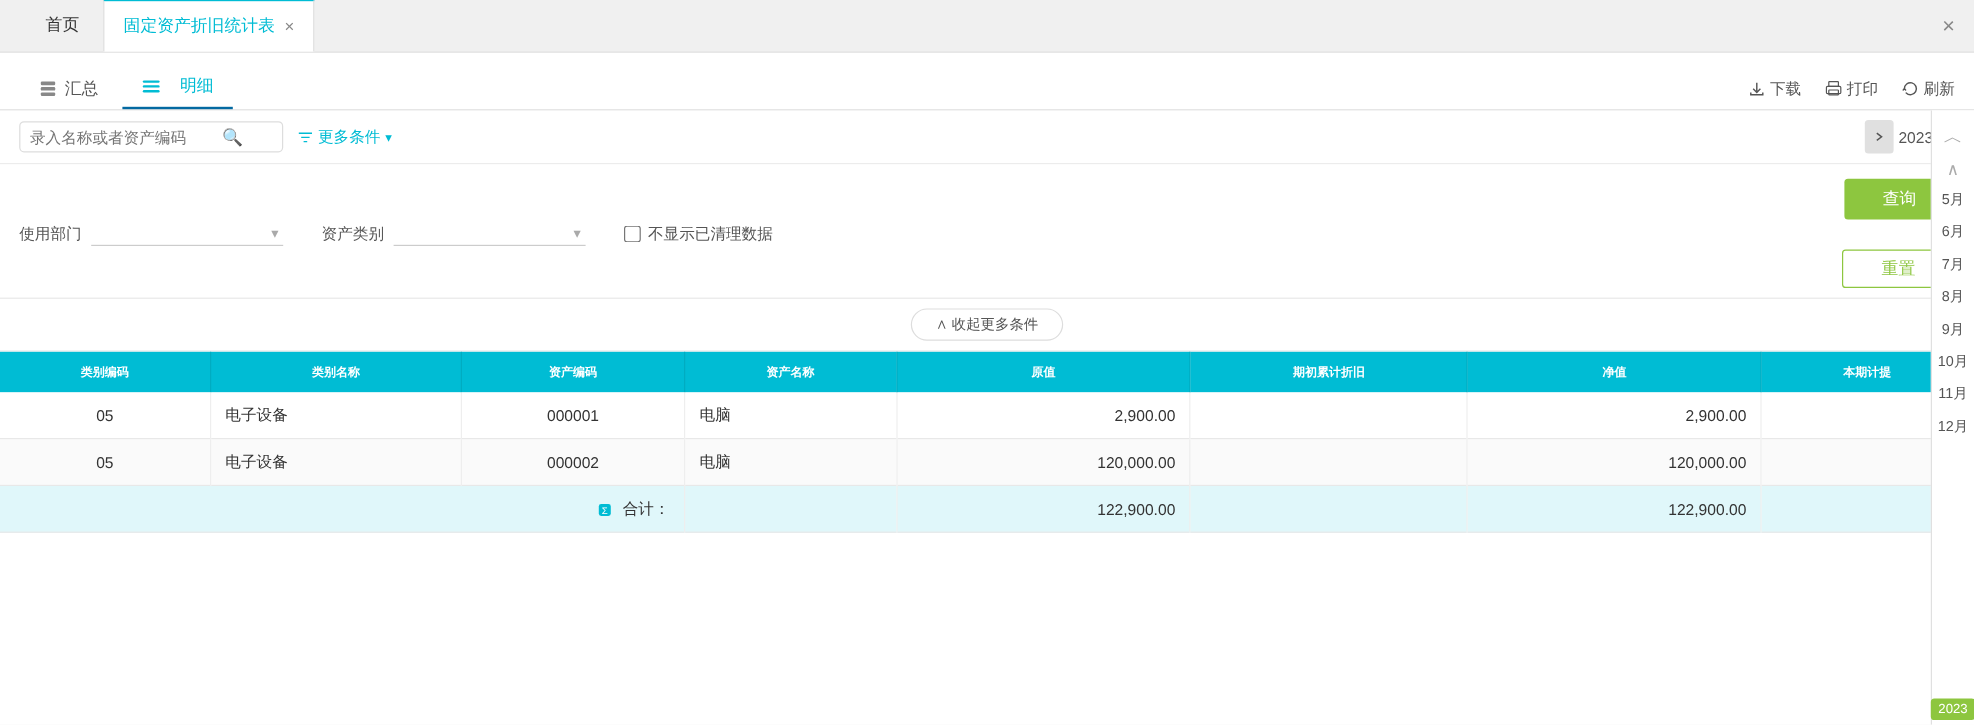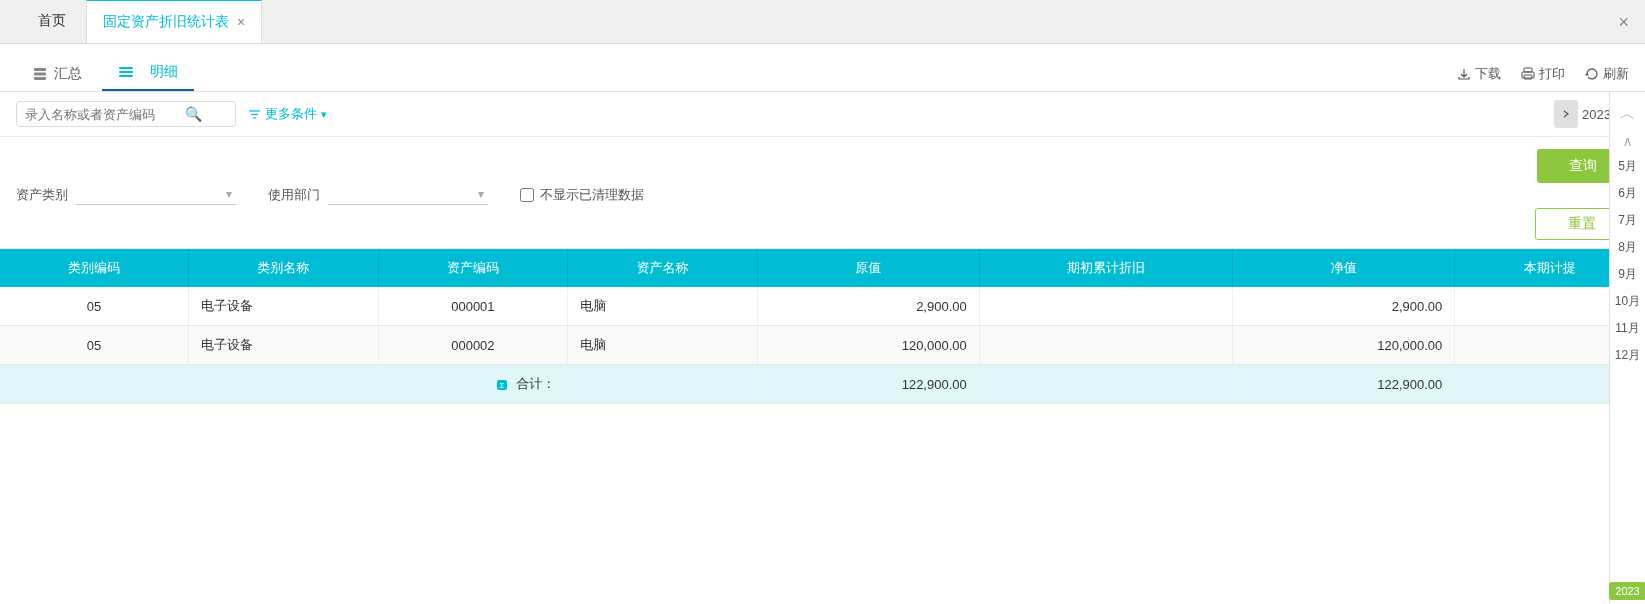--- a/index.html
+++ b/index.html
@@ -177,21 +177,21 @@
     .table-wrap {
       flex: 1; overflow: auto;
     }
     table {
       width: 100%; border-collapse: collapse;
     }
     thead tr {
       background: #00bcd4; color: #fff;
     }
     thead th {
-      padding: 10px 12px; font-size: 13px; font-weight: normal;
+      padding: 10px 12px; font-size: 10px; font-weight: bold;
       text-align: center; border-right: 1px solid #00acc1;
     }
     tbody tr {
       background: #fff; border-bottom: 1px solid #e8e8e8;
     }
     tbody tr:nth-child(even) { background: #fafafa; }
     tbody tr.summary-row { background: #e0f7fa; }
     tbody td {
       padding: 10px 12px; font-size: 13px; color: #333;
       border-right: 1px solid #eee;
@@ -307,46 +307,49 @@
             <polyline points="3,2 7,5 3,8" stroke="#555" stroke-width="1.2" fill="none"></polyline>
           </svg>
         </button>
         <span style="font-size:13px;color:#555;">2023.01</span>
       </div>
     </div>
 
     <div class="advanced-filter">
       <div class="filter-row">
         <div class="filter-field">
+          <label>使用部门</label>
+          <div class="select-wrap">
+            <select class="filter-select">
+              <option value=""></option>
+            </select>
+          </div>
+        </div>
+        <div class="filter-field">
           <label>资产类别</label>
           <div class="select-wrap">
             <select class="filter-select">
               <option value=""></option>
             </select>
           </div>
         </div>
-        <div class="filter-field">
-          <label>使用部门</label>
-          <div class="select-wrap">
-            <select class="filter-select">
-              <option value=""></option>
-            </select>
-          </div>
-        </div>
         <div class="checkbox-wrap">
           <input type="checkbox" id="hide-cleared" style="">
           <label for="hide-cleared">不显示已清理数据</label>
         </div>
         <div class="filter-actions">
           <button class="btn-query">查询</button>
           <button class="btn-reset">重置</button>
         </div>
       </div>
     </div>
 
+    <div class="collapse-bar">
+      <button class="collapse-btn">∧ 收起更多条件</button>
+    </div>
 
     <div class="table-wrap">
       <table>
         <thead>
           <tr>
             <th>类别编码</th>
             <th>类别名称</th>
             <th>资产编码</th>
             <th>资产名称</th>
             <th>原值</th>

